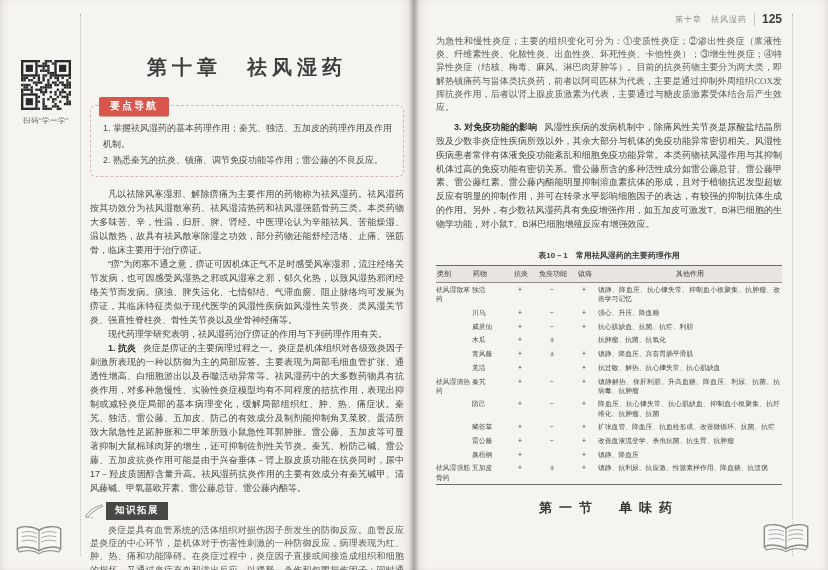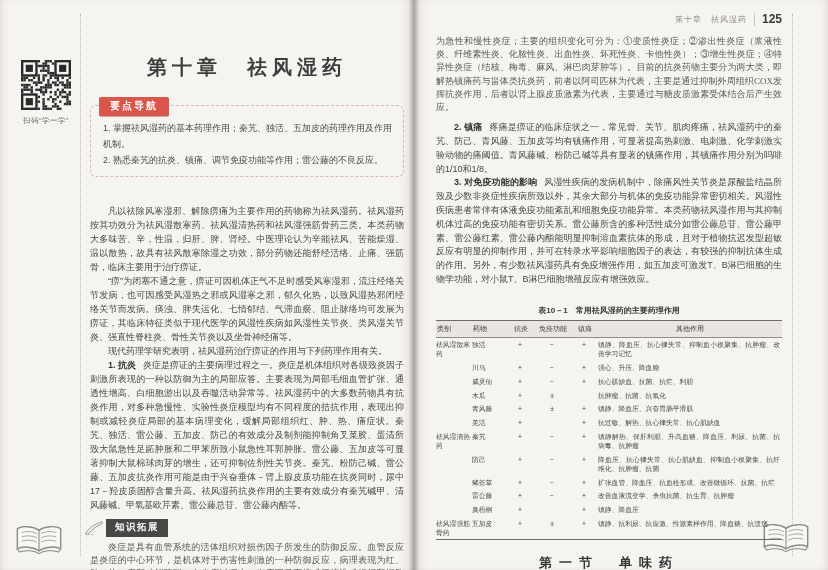--- a/index.html
+++ b/index.html
@@ -25,21 +25,21 @@
   
   .lcol { position:absolute; left:90px; right:10px; top:0; }
   .chapter-title { margin-top:54px; text-align:center; font-size:20px; font-weight:bold; color:#3e3e3e; letter-spacing:5px; }
 
   .kp-box { position:relative; margin-top:24px; border:1px dashed #d6b9b2; border-radius:6px; padding:14px 10px 8px 12px; }
   .kp-badge { position:absolute; top:-9px; left:8px; background:#d8564b; color:#fff; font-size:10px; font-weight:bold;
               padding:2px 11px 3px; border-radius:2px; letter-spacing:2px; box-shadow:0 1px 0 rgba(150,40,30,.4); }
   .kp-list { list-style:none; }
   .kp-list li { font-size:9px; line-height:16px; color:#4a4a4a; }
 
-  .bodytext { margin-top:27px; }
+  .bodytext { margin-top:10px; }
   .para { font-size:9px; line-height:14px; text-align:justify; text-indent:2em; color:#474747; }
   .para b { margin-right:7px; color:#333; }
 
   .kn-head { margin-top:7px; display:flex; align-items:center; height:18px; }
   .pen-icon { width:20px; height:16px; margin-left:-6px; margin-right:2px; }
   .kn-badge { background:#474745; color:#fff; font-size:9.5px; font-weight:bold; padding:2px 9px 3px;
               border-radius:0; letter-spacing:1.5px; }
   .kai { font-family:"Liberation Serif","DejaVu Serif",serif; color:#585856; }
   .kn-text { margin-top:4px; font-size:9px; line-height:13.2px; text-align:justify; text-indent:2em; }
 
@@ -289,21 +289,20 @@
   <div class="rcol">
     <div class="rp-header">
       <span class="rp-chapter">第十章　祛风湿药</span>
       <span class="rp-divider"></span>
       <span class="rp-pagenum">125</span>
     </div>
 
     <p class="kn-cont kai">为急性和慢性炎症；主要的组织变化可分为：①变质性炎症；②渗出性炎症（浆液性炎、纤维素性炎、化脓性炎、出血性炎、坏死性炎、卡他性炎）；③增生性炎症；④特异性炎症（结核、梅毒、麻风、淋巴肉芽肿等）。目前的抗炎药物主要分为两大类，即解热镇痛药与甾体类抗炎药，前者以阿司匹林为代表，主要是通过抑制外周组织COX发挥抗炎作用，后者以肾上腺皮质激素为代表，主要通过与糖皮质激素受体结合后产生效应。</p>
 
     <div class="rp-body">
-      <p class="para"><b>2. 镇痛</b><span>疼痛是痹证的临床症状之一，常见骨、关节、肌肉疼痛，祛风湿药中的秦艽、防己、青风藤、五加皮等均有镇痛作用，可显著提高热刺激、电刺激、化学刺激实验动物的痛阈值。青风藤碱、粉防己碱等具有显著的镇痛作用，其镇痛作用分别为吗啡的1/10和1/8。</span></p>
       <p class="para"><b>3. 对免疫功能的影响</b><span>风湿性疾病的发病机制中，除痛风性关节炎是尿酸盐结晶所致及少数非炎症性疾病所致以外，其余大部分与机体的免疫功能异常密切相关。风湿性疾病患者常伴有体液免疫功能紊乱和细胞免疫功能异常。本类药物祛风湿作用与其抑制机体过高的免疫功能有密切关系。雷公藤所含的多种活性成分如雷公藤总苷、雷公藤甲素、雷公藤红素、雷公藤内酯能明显抑制溶血素抗体的形成，且对于植物抗迟发型超敏反应有明显的抑制作用，并可在转录水平影响细胞因子的表达，有较强的抑制抗体生成的作用。另外，有少数祛风湿药具有免疫增强作用，如五加皮可激发T、B淋巴细胞的生物学功能，对小鼠T、B淋巴细胞增殖反应有增强效应。</span></p>
     </div>
 
     <div class="tbl-title">表10－1　常用祛风湿药的主要药理作用</div>
     <table class="pharm">
       <colgroup>
         <col class="c-cat">
           <col class="c-drug">
           <col class="c-anti">
           <col class="c-imm">

